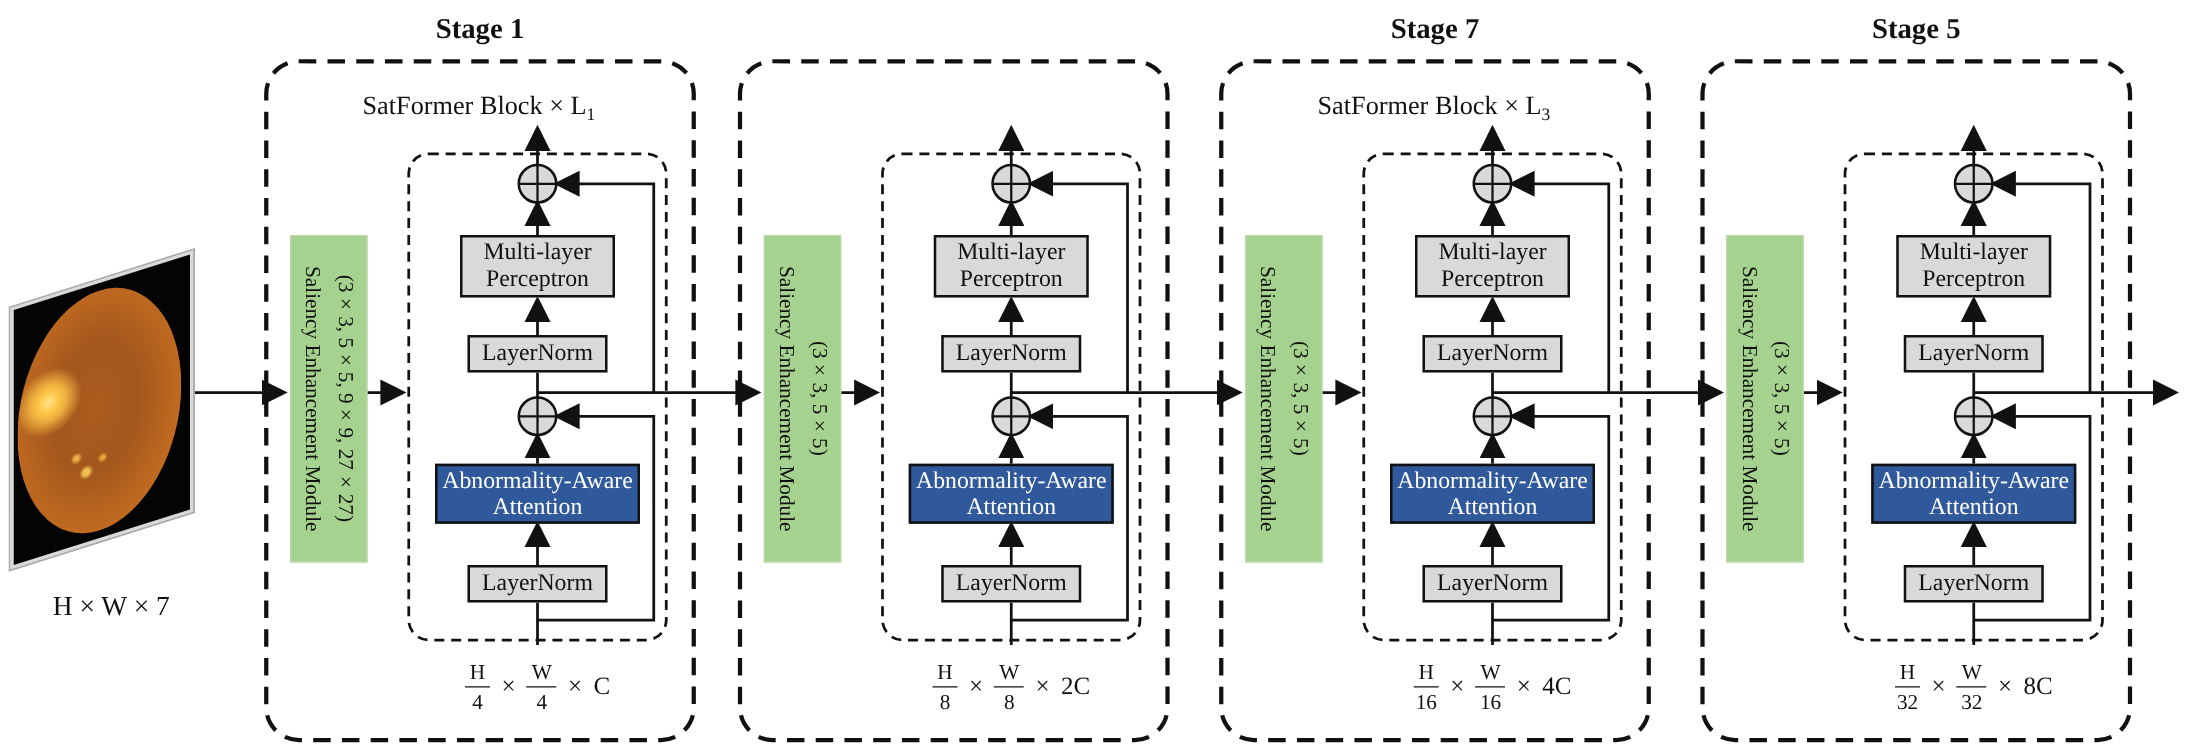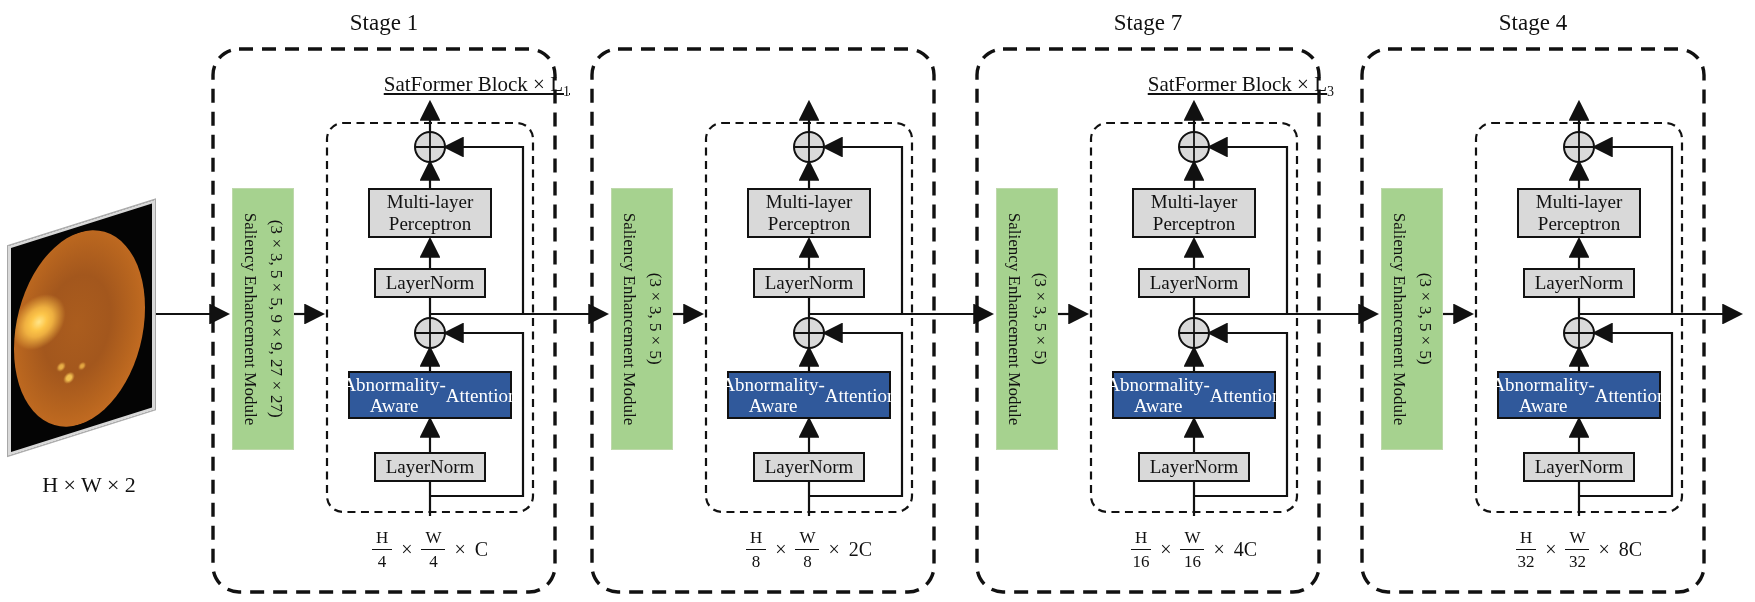--- a/index.html
+++ b/index.html
@@ -4,40 +4,40 @@
 <style>
   html,body{margin:0;padding:0;background:#ffffff;}
   #canvas{position:relative;width:1755px;height:602px;background:#fff;overflow:hidden;
           font-family:"Liberation Serif","DejaVu Serif",serif;color:#111;}
   #wires{position:absolute;left:0;top:0;z-index:1;}
   .layer{position:absolute;inset:0;z-index:2;pointer-events:none;}
   .stage{position:absolute;inset:0;}
   .s1{--cx:430px;} .s2{--cx:809px;} .s3{--cx:1194px;} .s4{--cx:1579px;}
 
   .stage-title{position:absolute;top:10px;left:calc(var(--cx) - 217px);width:342px;
-               text-align:center;font-size:23px;}
+               text-align:center;font-size:23px;font-weight:bold;}
   .satformer-label{position:absolute;top:72px;left:calc(var(--cx) - 140px);width:280px;
-               text-align:right;font-size:21px;text-decoration:underline;}
+               text-align:left;font-size:21px;}
   .sub{font-size:14px;vertical-align:-5px;}
 
   .green-module{position:absolute;top:188px;left:calc(var(--cx) - 198px);width:60px;height:260px;
                background:var(--green,#a6d28f);border:1px solid #bed8ab;}
   .vtext{position:absolute;left:50%;top:50%;transform:translate(-50%,-50%);
          writing-mode:vertical-lr;text-align:center;font-size:17px;line-height:1.55;
          white-space:nowrap;}
 
   .gray-box{position:absolute;background:var(--gray,#d9d9d9);border:2px solid #111;
             display:flex;flex-direction:column;align-items:center;justify-content:center;
             text-align:center;box-sizing:border-box;}
   .mlp{top:188px;left:calc(var(--cx) - 62px);width:124px;height:50px;font-size:19px;line-height:22px;}
   .ln1{top:268px;left:calc(var(--cx) - 56px);width:112px;height:30px;font-size:19px;}
   .ln2{top:452px;left:calc(var(--cx) - 56px);width:112px;height:30px;font-size:19px;}
   .attn{position:absolute;top:371px;left:calc(var(--cx) - 82px);width:164px;height:48px;
         background:var(--blue,#30599b);border:2px solid #111;color:#fff;box-sizing:border-box;
-        display:flex;flex-direction:row;align-items:center;justify-content:center;
+        display:flex;flex-direction:column;align-items:center;justify-content:center;
         font-size:19px;line-height:21px;text-align:center;}
 
   .dim{position:absolute;top:524px;left:calc(var(--cx) - 128px);width:256px;height:50px;
        display:flex;align-items:center;justify-content:center;gap:9px;font-size:20px;}
   .frac{display:inline-flex;flex-direction:column;align-items:center;line-height:1;font-size:17px;}
   .frac .num{padding:0 4px 3px;border-bottom:1.6px solid #111;}
   .frac .den{padding-top:3px;}
 
   
   .panel{position:absolute;left:8px;top:246px;width:147px;height:210px;
@@ -153,21 +153,21 @@
     <path class="wa" d="M1194 314 H1375"></path>
     <path class="wa" d="M1441 314 H1470"></path>
     <path class="wa" d="M1579 314 H1739"></path>
   </svg>
 
   <div class="layer">
 
     <div class="panel">
       <div class="retina"></div>
     </div>
-    <div class="input-label">H × W × 2</div>
+    <div class="input-label">H × W × 7</div>
 
     <div class="stage s1">
       <div class="stage-title">Stage 1</div>
       <div class="satformer-label"><span>SatFormer Block × L</span><span class="sub">1</span></div>
       <div class="green-module">
         <div class="vtext">
           <span style="display:block">Saliency Enhancement Module</span>
           <span style="display:block">(3×3, 5×5, 9×9, 27×27)</span>
         </div>
       </div>
@@ -256,21 +256,21 @@
         <span class="frac">
             <span class="num">W</span>
             <span class="den">16</span>
           </span>
         <span>×</span>
         <span>4C</span>
       </div>
     </div>
 
     <div class="stage s4">
-      <div class="stage-title">Stage 4</div>
+      <div class="stage-title">Stage 5</div>
       <div class="green-module">
         <div class="vtext">
           <span style="display:block">Saliency Enhancement Module</span>
           <span style="display:block">(3×3, 5×5)</span>
         </div>
       </div>
       <div class="gray-box mlp">
         <span>Multi-layer</span>
         <span>Perceptron</span>
       </div>

